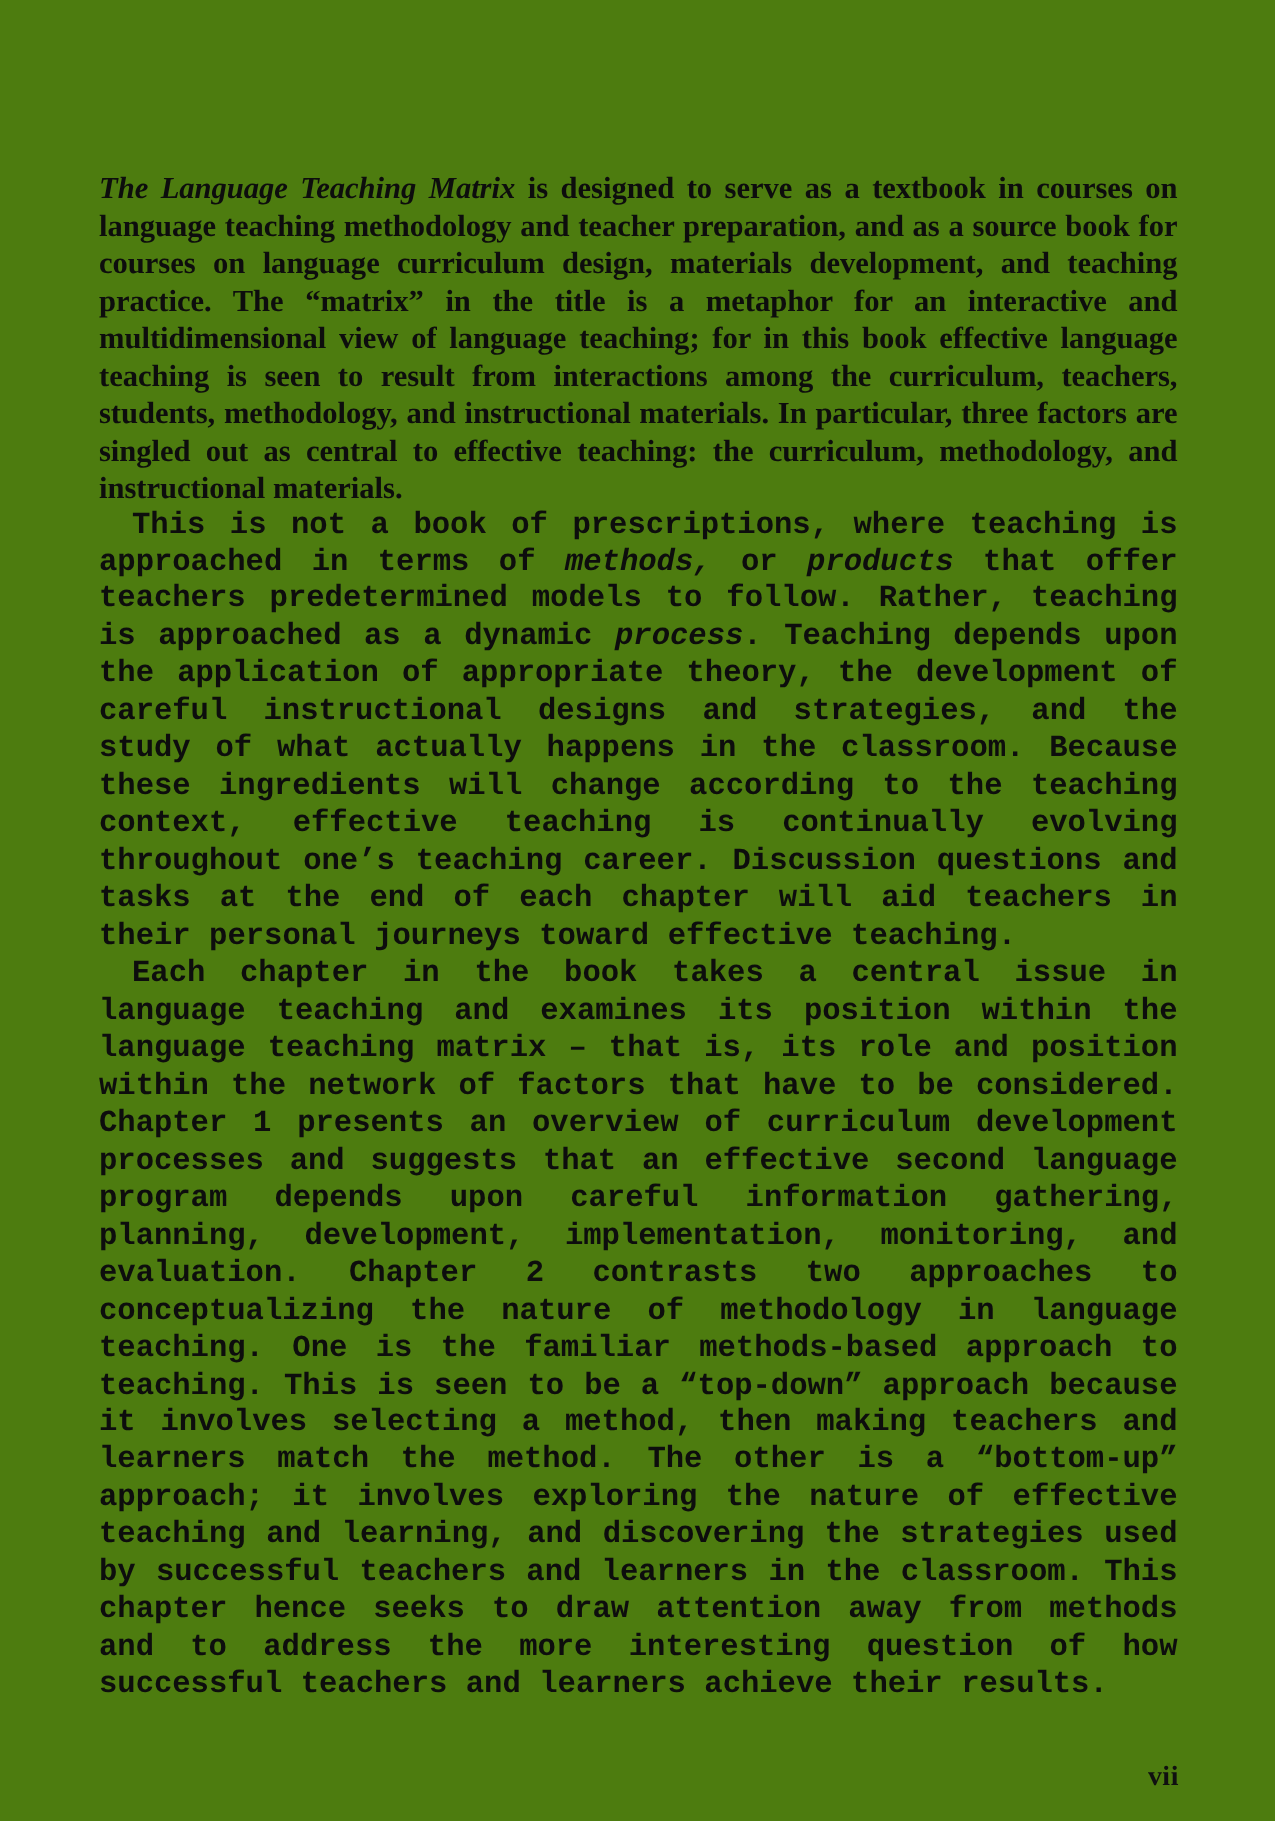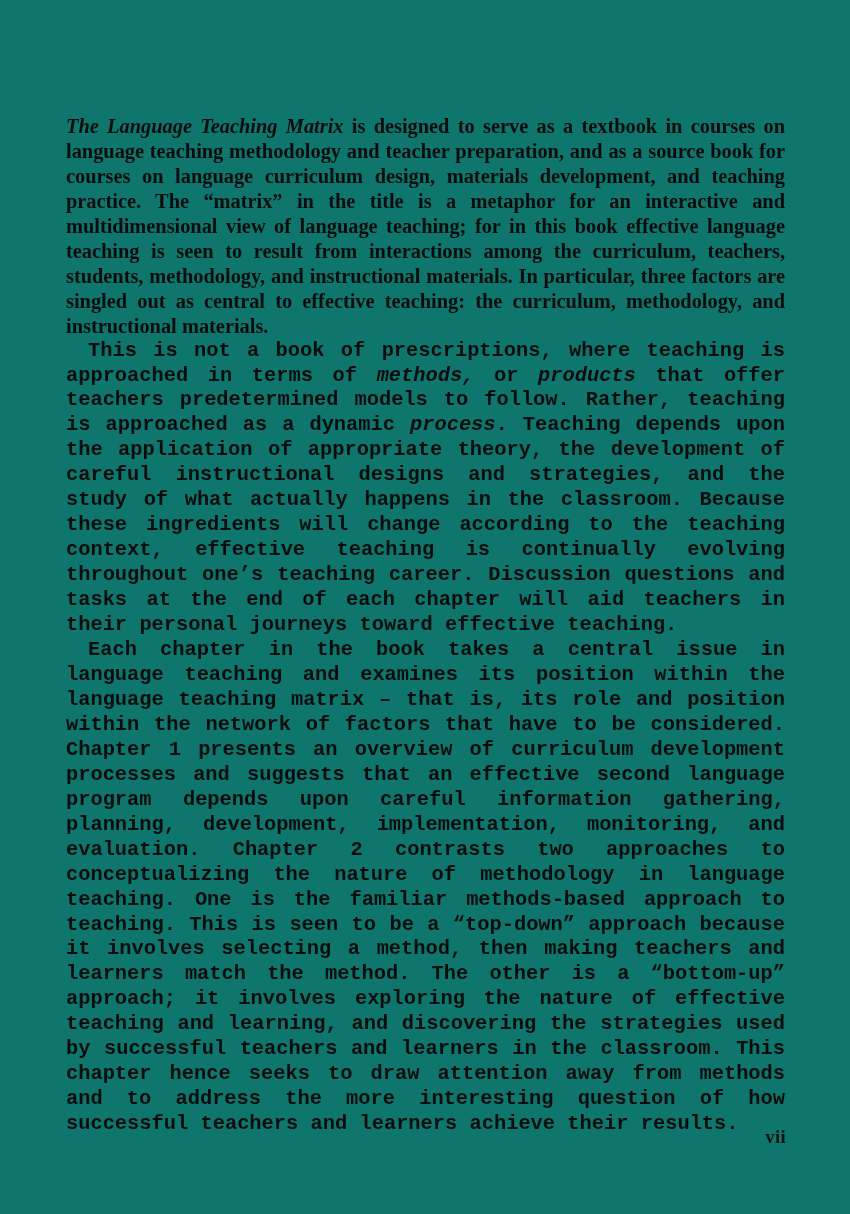--- a/index.html
+++ b/index.html
@@ -16,21 +16,21 @@
     color: #101010;
     -webkit-font-smoothing: antialiased;
   }
 
   #page {
     position: absolute;
     left: 0;
     top: 0;
     width: 850px;
     height: 1214px;
-    background: #0f766e;
+    background: #4d7c0f;
   }
 
   #text-column {
     position: absolute;
     left: 66px;
     top: 114px;
     width: 719px;
   }
 
   p.para {
@@ -52,21 +52,21 @@
     font-family: Liberation Mono, monospace;
   }
 
   .ital {
     font-style: italic;
   }
 
   #folio {
     position: absolute;
     right: 64px;
-    top: 1128px;
+    top: 1176px;
     font-size: 18.5px;
     font-weight: 700;
     line-height: 1;
     color: #101010;
     letter-spacing: 0.4px;
   }
 </style>
 </head>
 <body>
 

